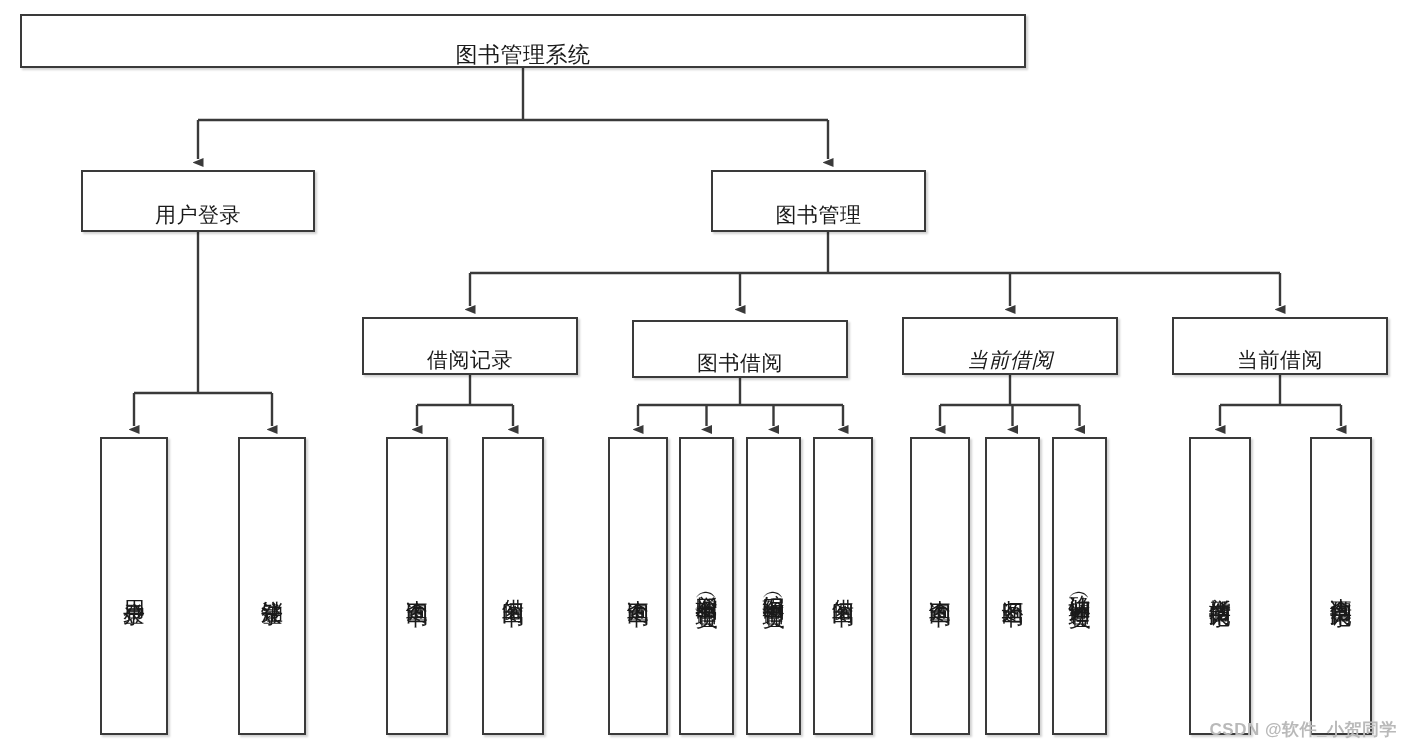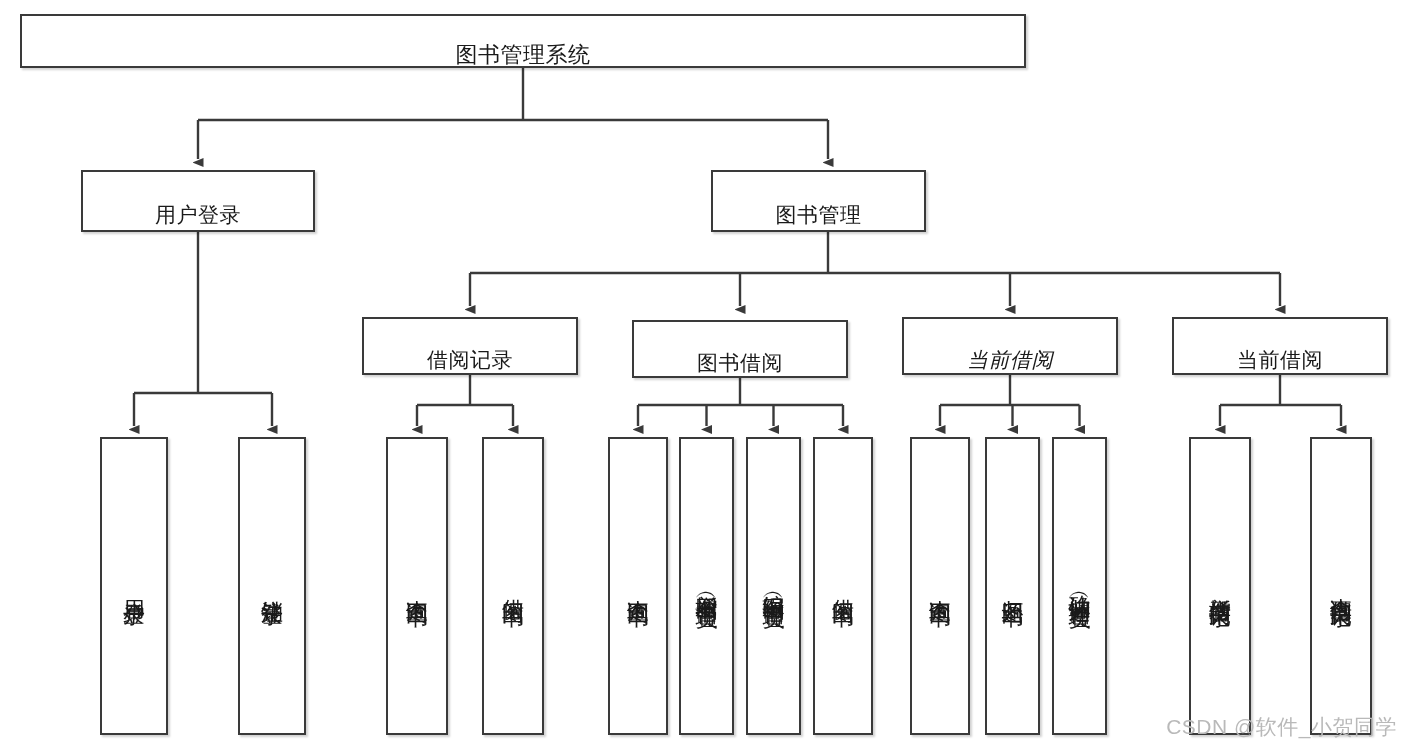--- a/index.html
+++ b/index.html
@@ -62,25 +62,26 @@
     text-orientation: upright;
     font-size: 22px;
     letter-spacing: 2px;
     line-height: 1.1;
     max-height: 258px;
   }
   #watermark {
     position: absolute;
     right: 8px;
     bottom: 6px;
-    font-size: 21px;
+    font-size: 17px;
     color: #b9b9b9;
     letter-spacing: 0.5px;
     user-select: none;
     white-space: nowrap;
+    font-weight: bold;
   }
 </style>
 </head>
 <body>
 
 <div id="diagram-root">
   <svg id="edges-layer" viewBox="0 0 1405 747" width="1405" height="747" aria-hidden="true">
     <defs>
       <marker id="arrowhead" markerWidth="9" markerHeight="11" refX="1" refY="5.5" orient="auto" markerUnits="userSpaceOnUse">
         <polygon points="0,0 9,0 4.5,11" fill="#3a3a3a"></polygon>

